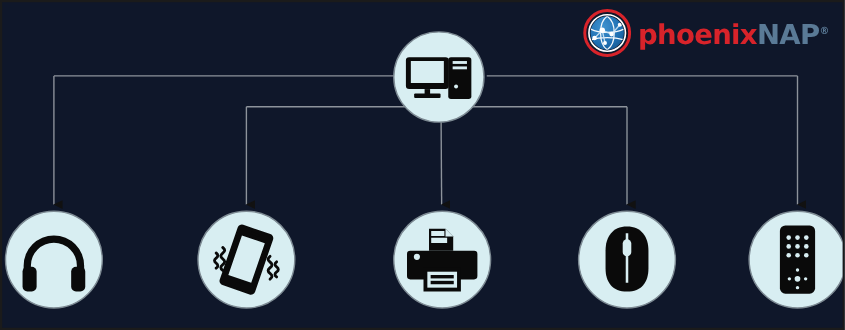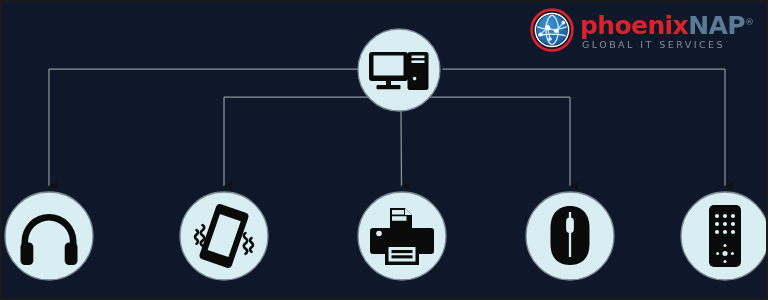--- a/index.html
+++ b/index.html
@@ -219,17 +219,16 @@
           <circle cx="26" cy="23" r="2.1"></circle>
           <circle cx="33.5" cy="14.5" r="1.9"></circle>
           <circle cx="20" cy="31" r="1.8"></circle>
         </g>
       </g>
     </svg>
     <div id="logo-text">
       <div id="logo-wordmark">
         <span class="w-phoenix">phoenix</span><span class="w-nap">NAP</span><span class="w-tm">®</span>
       </div>
-      <div id="logo-tagline">GLOBAL IT SERVICES</div>
     </div>
   </div>
 
 </div>
 
 </body></html>

